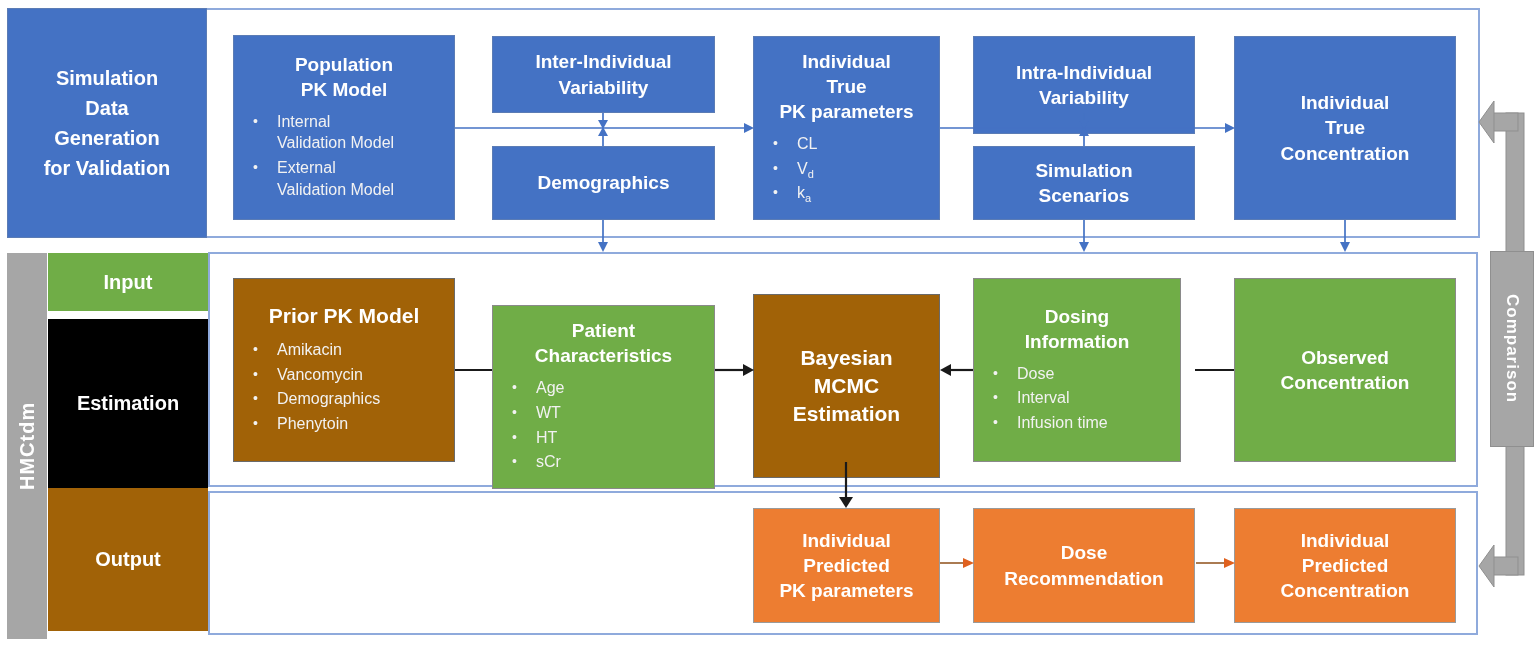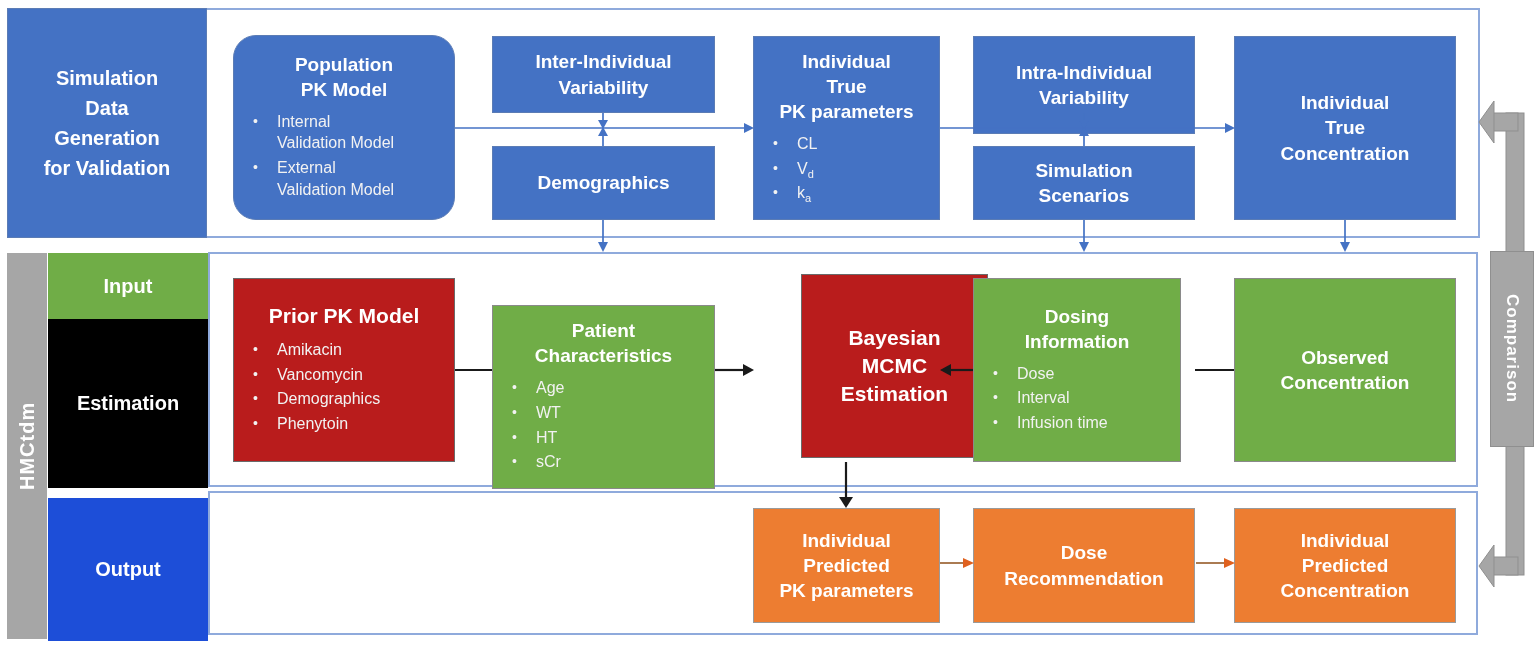--- a/index.html
+++ b/index.html
@@ -4,32 +4,32 @@
 <style>
   html,body{margin:0;padding:0;background:#ffffff;}
   .canvas{position:relative;width:1540px;height:647px;background:#ffffff;
           font-family:"Liberation Sans",sans-serif;overflow:hidden;}
   .container{position:absolute;border:2px solid #8faadc;background:transparent;box-sizing:border-box;}
   .box{position:absolute;box-sizing:border-box;color:#fff;display:flex;flex-direction:column;
        align-items:center;justify-content:center;text-align:center;padding:4px 6px;}
   .box .title{font-weight:bold;white-space:pre-line;font-size:19px;line-height:1.32;}
   .blue{background:#4472C4;border:1px solid #5b7cb5;}
   .green{background:#70AD47;border:1px solid #8a8a8a;}
-  .blackbox{background:#b91c1c;border:1px solid #6a6a6a;}
+  .blackbox{background:#a16207;border:1px solid #6a6a6a;}
   .orangebox{background:#ED7D31;border:1px solid #9a9a9a;}
   ul.bullets{list-style:none;margin:6px 0 0 0;padding:0;align-self:stretch;text-align:left;}
   ul.bullets li{display:flex;align-items:flex-start;font-size:16px;line-height:1.35;margin:3px 0;color:#f2f2f2;}
   ul.bullets .dot{flex:0 0 24px;margin-left:13px;font-size:14px;padding-top:1px;}
   ul.bullets .txt{white-space:pre-line;}
   ul.bullets sub{font-size:11px;line-height:0;}
   .band{position:absolute;box-sizing:border-box;display:flex;align-items:center;justify-content:center;
         color:#fff;font-weight:bold;font-size:20px;}
   .band.input{background:#70AD47;}
   .band.estimation{background:#000000;}
-  .band.output{background:#1d4ed8;margin-top:10px;}
+  .band.output{background:#a16207;}
   .vlabel{position:absolute;box-sizing:border-box;display:flex;align-items:center;justify-content:center;
           color:#fff;font-weight:bold;}
   #hmctdm-bar{background:#A6A6A6;writing-mode:vertical-rl;transform:rotate(180deg);
               font-size:20px;letter-spacing:1px;}
   #comparison-label{background:#A6A6A6;border:1px solid #8f8f8f;writing-mode:vertical-rl;
                     font-size:17px;letter-spacing:1px;z-index:6;}
   svg.overlay{position:absolute;left:0;top:0;z-index:5;}
   .simdata{z-index:3;font-size:20px;line-height:1.5;}
 </style>
 </head>
@@ -41,21 +41,21 @@
   <div class="container" style="left:208px;top:252px;width:1270px;height:235px;"></div>
   <div class="container" style="left:208px;top:491px;width:1270px;height:144px;"></div>
 
   <div class="box blue simdata" style="left:7px;top:8px;width:200px;height:230px;">
     <div class="title" style="font-size:20px;line-height:1.5;">Simulation
 Data
 Generation
 for Validation</div>
   </div>
 
-  <div class="box blue" style="left:233px;top:35px;width:222px;height:185px;border-radius:23px;">
+  <div class="box blue" style="left:233px;top:35px;width:222px;height:185px;">
     <div class="title">Population
 PK Model</div>
     <ul class="bullets">
         <li>
           <span class="dot">•</span>
           <span class="txt">Internal
 Validation Model</span>
         </li>
         <li>
           <span class="dot">•</span>
@@ -106,21 +106,21 @@
 
   <div class="box blue" style="left:1234px;top:36px;width:222px;height:184px;">
     <div class="title">Individual
 True
 Concentration</div>
   </div>
 
   <div class="vlabel" id="hmctdm-bar" style="left:7px;top:253px;width:40px;height:386px;">
     <span>HMCtdm</span>
   </div>
-  <div class="band input" style="left:48px;top:253px;width:160px;height:66px;">
+  <div class="band input" style="left:48px;top:253px;width:160px;height:58px;">
     <span>Input</span>
   </div>
   <div class="band estimation" style="left:48px;top:319px;width:160px;height:169px;">
     <span>Estimation</span>
   </div>
   <div class="band output" style="left:48px;top:488px;width:160px;height:143px;">
     <span>Output</span>
   </div>
 
   <div class="box blackbox" style="left:233px;top:278px;width:222px;height:184px;">
@@ -161,21 +161,21 @@
           <span class="dot">•</span>
           <span class="txt">HT</span>
         </li>
         <li>
           <span class="dot">•</span>
           <span class="txt">sCr</span>
         </li>
       </ul>
   </div>
 
-  <div class="box blackbox" style="left:753px;top:274px;width:187px;height:184px;margin-left:48px;">
+  <div class="box blackbox" style="left:753px;top:294px;width:187px;height:184px;">
     <div class="title" style="font-size:21px;">Bayesian
 MCMC
 Estimation</div>
   </div>
 
   <div class="box green" style="left:973px;top:278px;width:208px;height:184px;">
     <div class="title">Dosing
 Information</div>
     <ul class="bullets">
         <li>

